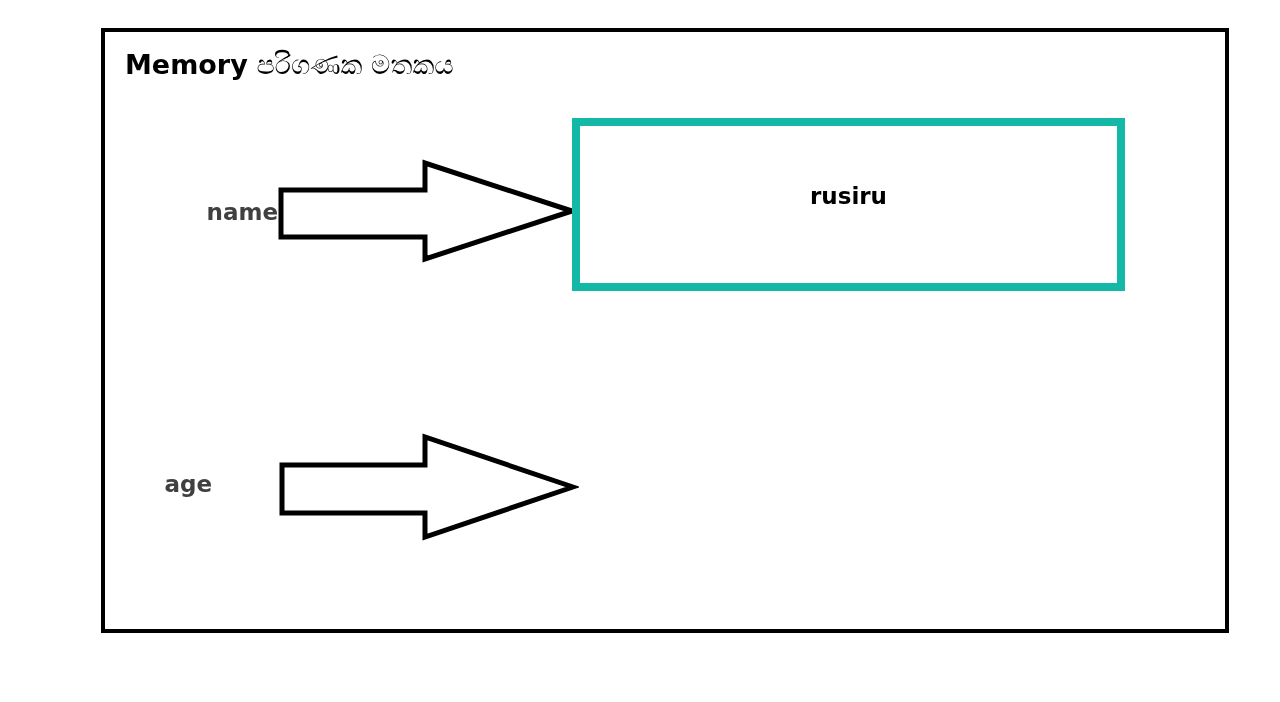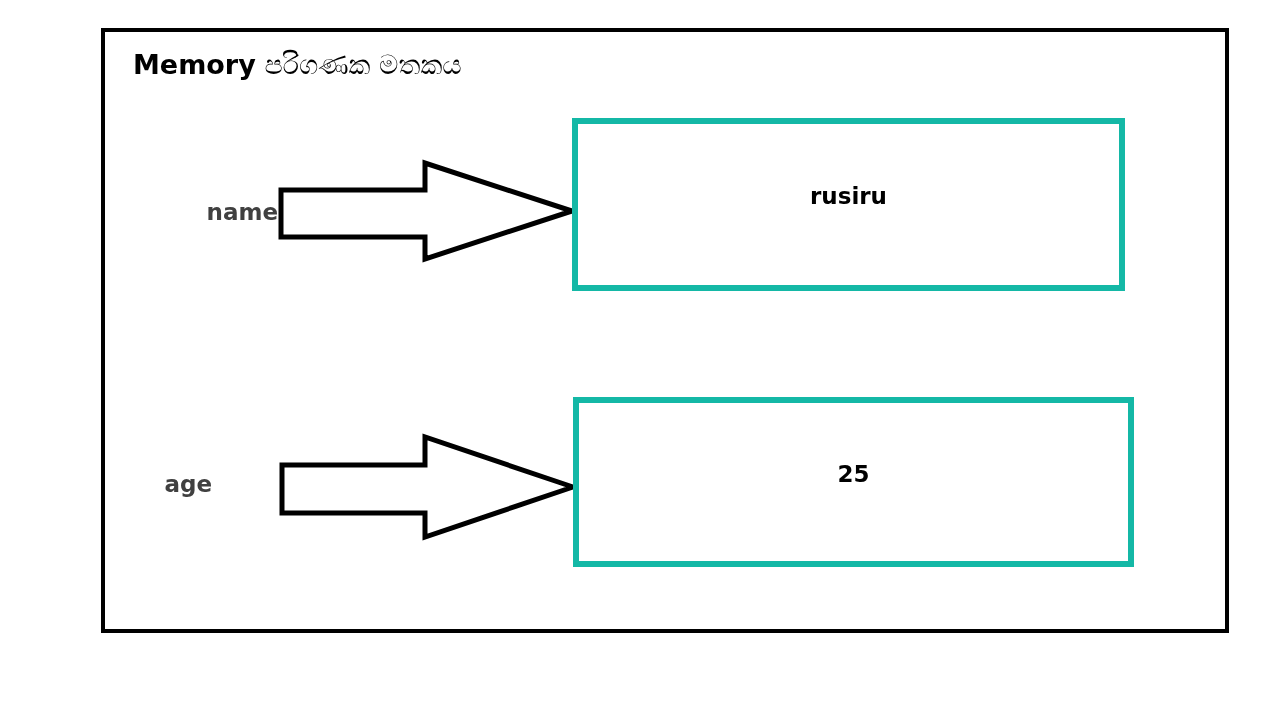--- a/index.html
+++ b/index.html
@@ -32,21 +32,20 @@
 
   
   #memory-title {
     position: absolute;
     left: 125px;
     top: 48px;
     font-size: 27px;
     line-height: 34px;
     color: #000000;
     white-space: nowrap;
-    margin-left: 8px;
   }
   #memory-title .title-en {
     font-weight: bold;
     font-family: "DejaVu Sans", sans-serif;
   }
   #memory-title .title-si {
     font-weight: normal;
     font-family: "DejaVu Sans", sans-serif;
   }
 
@@ -92,21 +91,21 @@
     fill: none;
     stroke: #000000;
     stroke-width: 5;
     stroke-linejoin: miter;
     stroke-linecap: butt;
   }
 
   
   .value-box {
     position: absolute;
-    border: 6px solid #14b8a6;
+    border: 8px solid #14b8a6;
     box-sizing: border-box;
     background: #ffffff;
     color: #000000;
     font-weight: bold;
     font-size: 23px;
     display: flex;
     align-items: center;
     justify-content: center;
   }
   #value-box-name {
@@ -145,17 +144,14 @@
   <div class="value-box" id="value-box-name">
     <span>rusiru</span>
   </div>
 
   <div class="var-label" id="label-age">age</div>
 
   <svg class="arrow-svg" id="arrow-age" viewBox="0 0 300 110" preserveAspectRatio="none">
     <path class="arrow-shape" d="M 3,33 L 146,33 L 146,5 L 294,55 L 146,105 L 146,81 L 3,81 Z"></path>
   </svg>
 
-  <div class="value-box" id="value-box-age">
-    <span>25</span>
-  </div>
 
 </div>
 
 </body></html>

